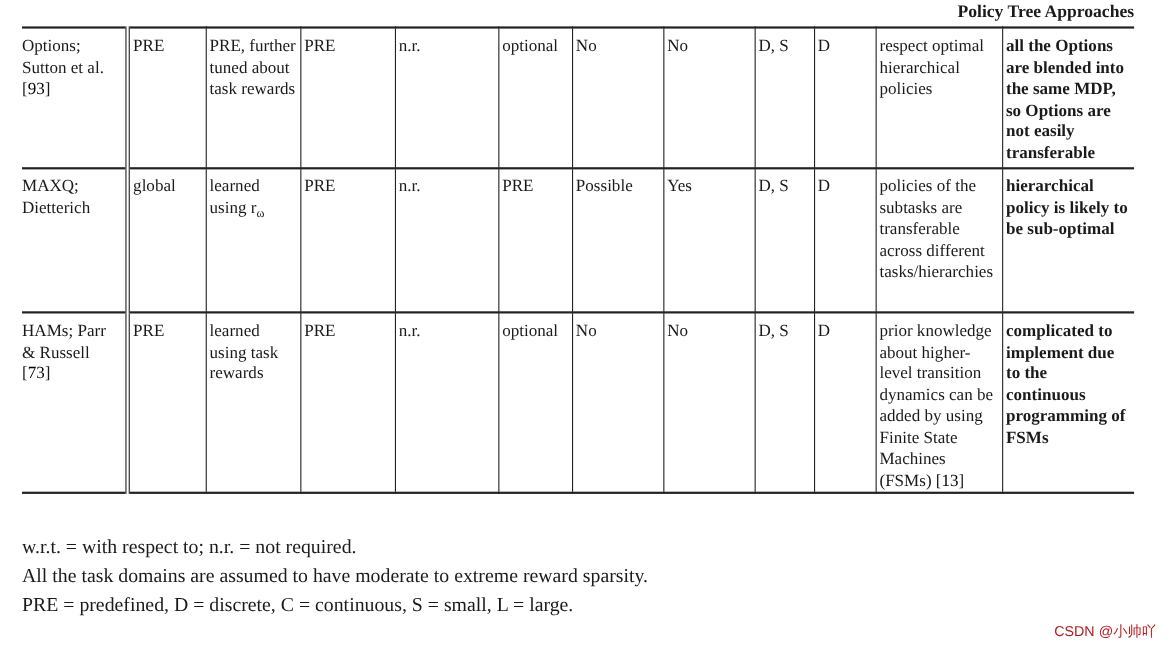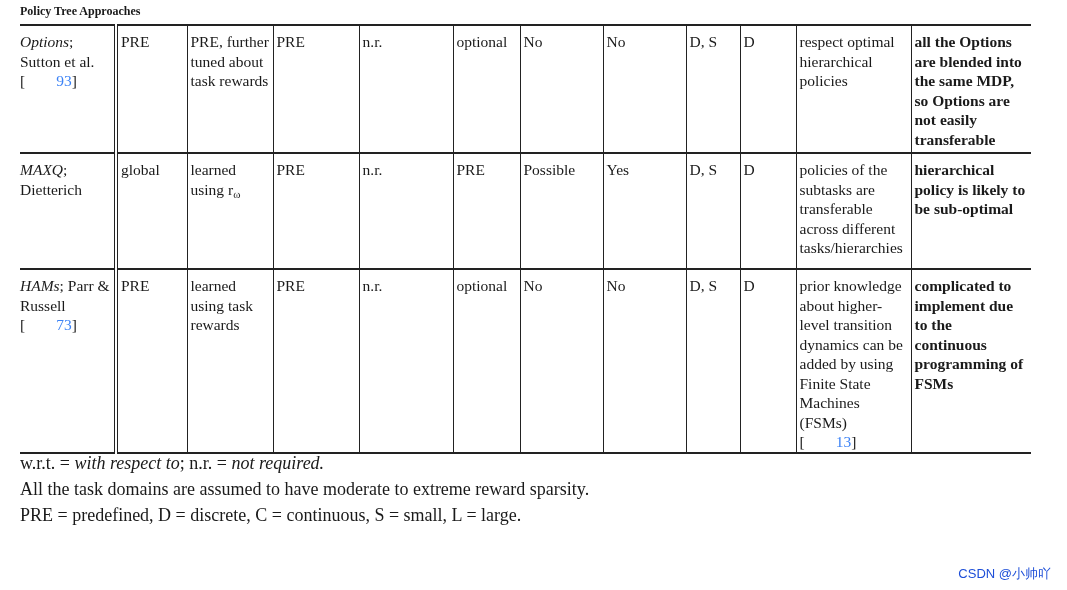--- a/index.html
+++ b/index.html
@@ -3,51 +3,51 @@
   <meta charset="utf-8">
   <style>
     html, body { margin: 0; padding: 0; background: #ffffff; }
     body {
       width: 1067px; height: 590px; position: relative; overflow: hidden;
       font-family: "Liberation Serif", "DejaVu Serif", serif;
       color: #1a1a1a;
     }
     .title {
       position: absolute; left: 20px; width: 1011px; top: 1px;
-      text-align: left; font-weight: bold; font-size: 12px; line-height: 20px;
+      text-align: right; font-weight: bold; font-size: 16px; line-height: 20px;
     }
     .tbl {
       position: absolute; left: 20px; top: 24px; width: 1011px;
       border-collapse: collapse; table-layout: fixed;
       font-size: 15.5px; line-height: 19.5px;
     }
     .tbl td {
       vertical-align: top; padding: 6px 3px 0 3px;
       border-left: 1.5px solid #222; border-right: 1.5px solid #222;
       overflow: visible; white-space: normal;
     }
     .tbl tr { border-top: 2px solid #222; border-bottom: 2px solid #222; }
     .tbl td:first-child { border-left: none; padding-left: 0; }
     .tbl td:last-child { border-right: none; font-weight: bold; }
     .tbl td.c0 { border-right: 4px double #222; }
     .row0 { height: 128px; }
-    .row1 { height: 116px; }
+    .row1 { height: 131px; }
     .row2 { height: 153px; }
-    .it { font-style: italic; }
-    .ref { color: #3b82f6; margin-left: 31px; }
+    .it { }
+    .ref { color: #000000; }
     .math { }
     .math sub { font-size: 11px; vertical-align: -3px; }
     .notes {
-      position: absolute; left: 20px; top: 450px;
+      position: absolute; left: 20px; top: 484px;
       font-size: 18px; line-height: 26px;
     }
     .watermark {
       position: absolute; right: 16px; top: 565px;
       font-family: "Liberation Sans", "DejaVu Sans", sans-serif;
-      font-size: 13px; color: #1d4ed8;
+      font-size: 13px; color: #b91c1c;
     }
   </style>
 </head>
 <body>
 
 <div class="title">Policy Tree Approaches</div>
 
 <table class="tbl">
   <colgroup>
     <col style="width:96px">

